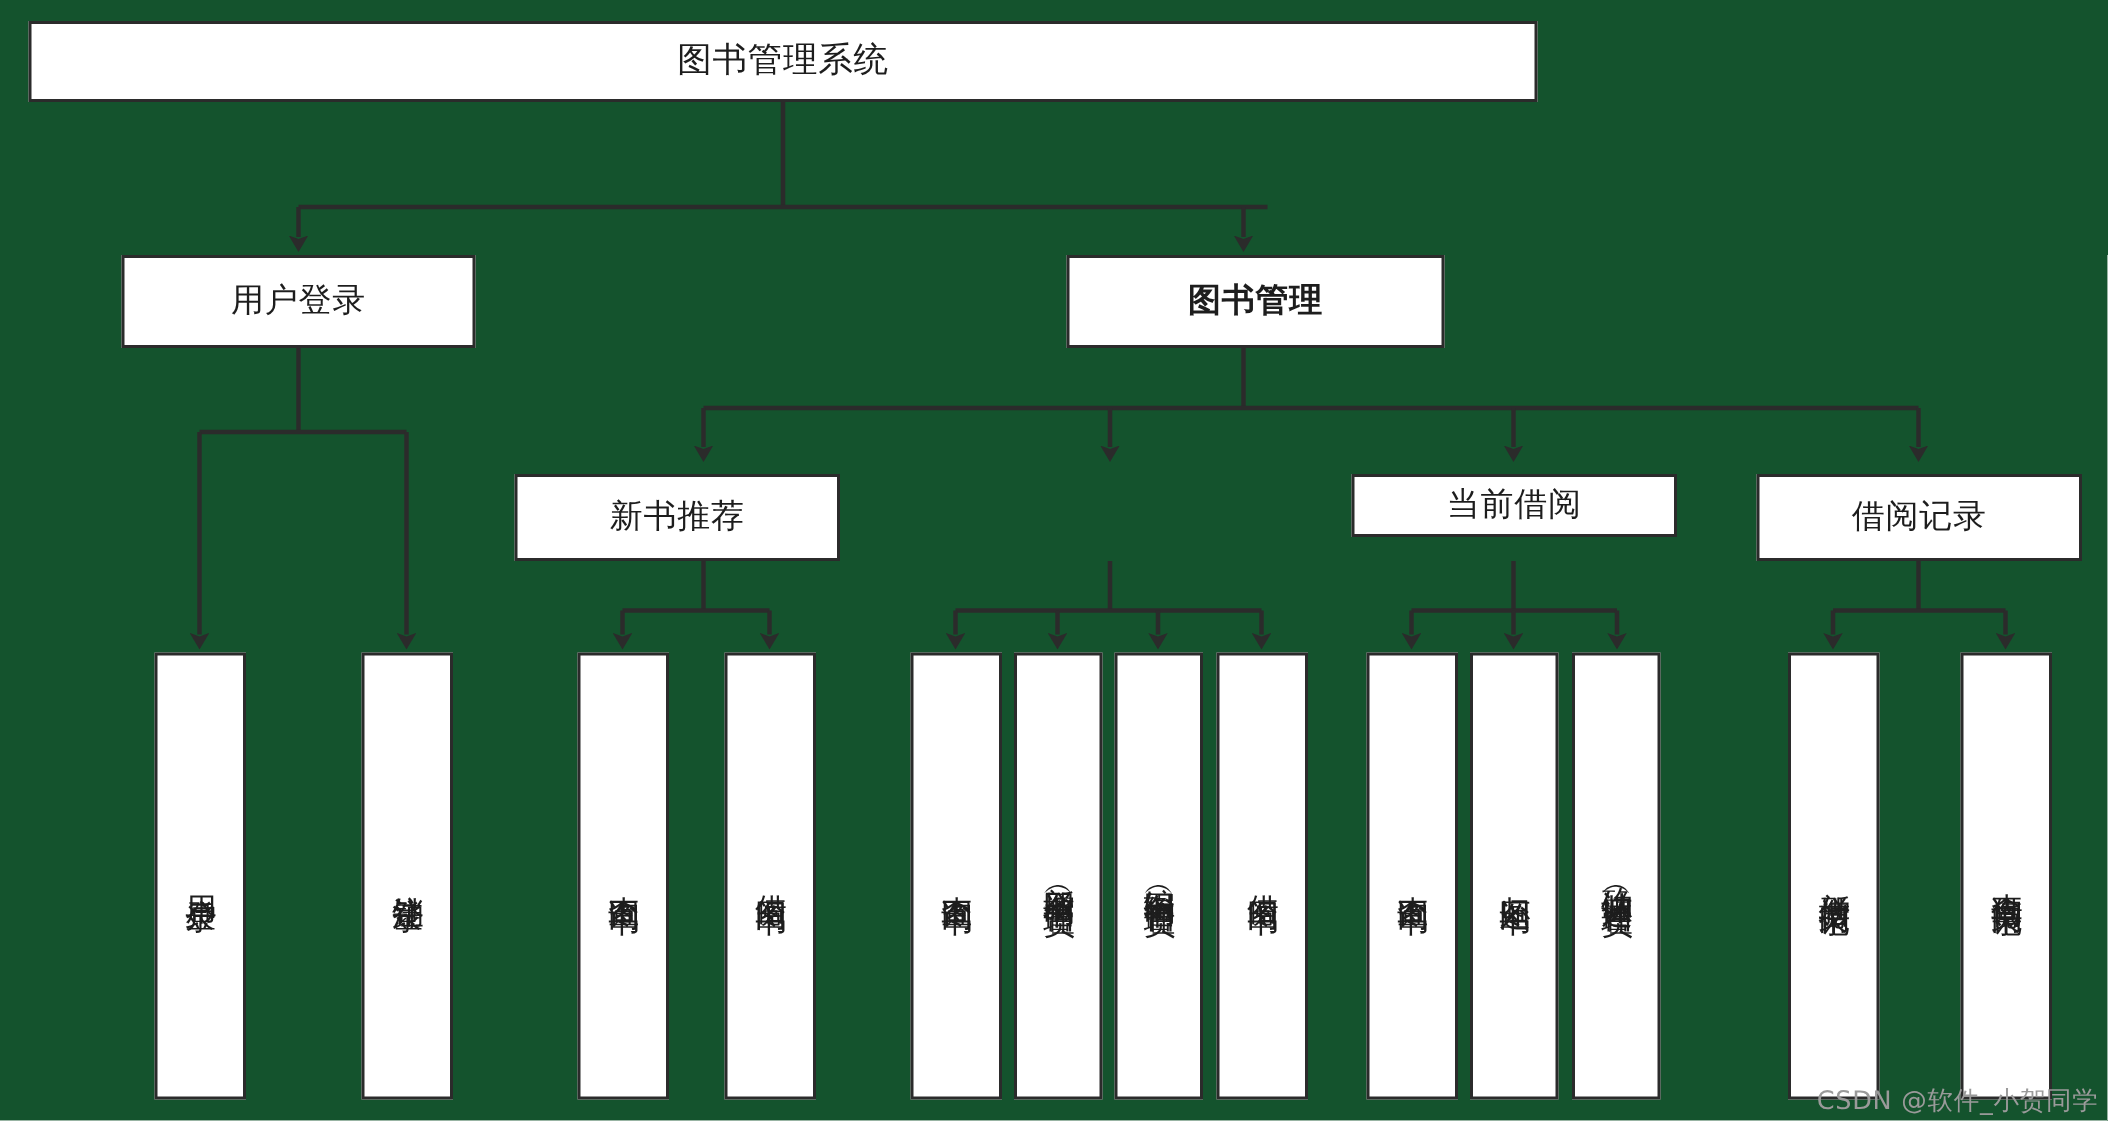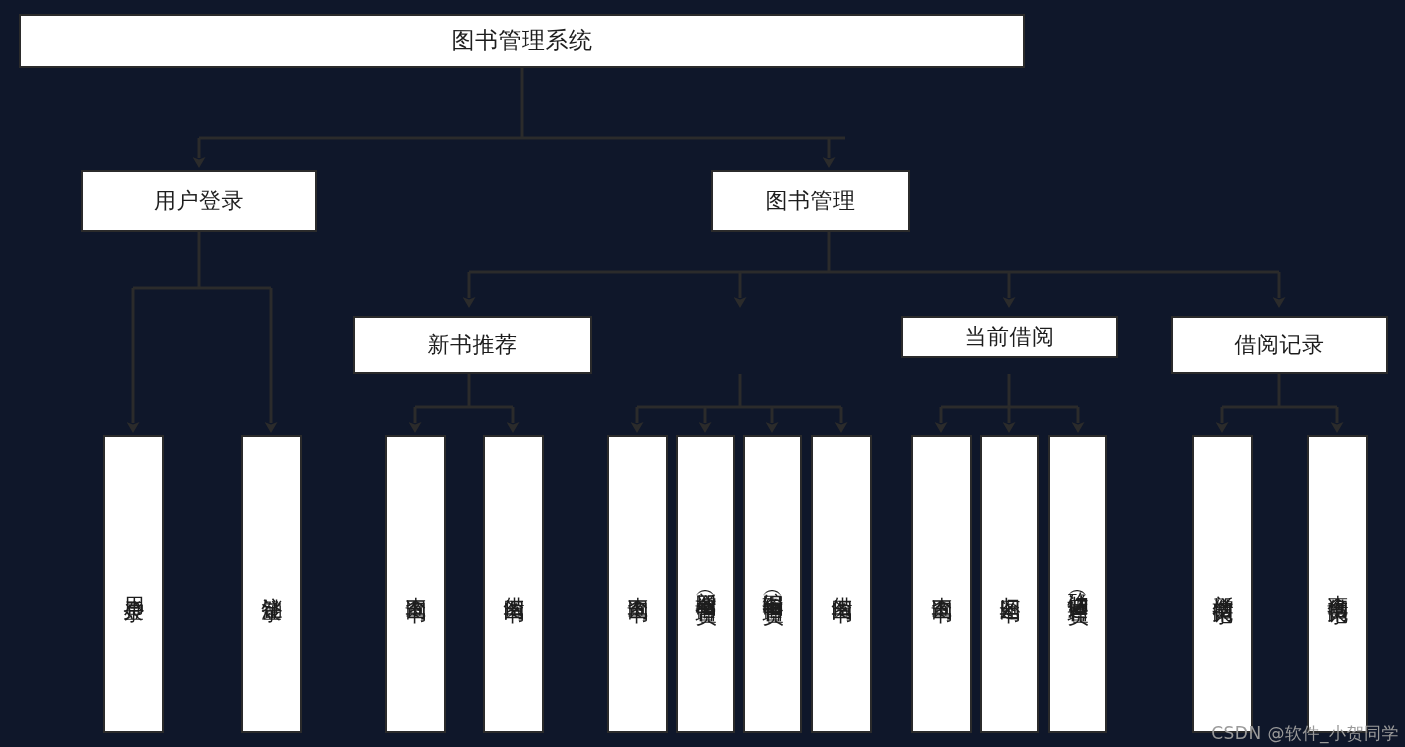--- a/index.html
+++ b/index.html
@@ -5,21 +5,21 @@
 <style>
   html,body{margin:0;padding:0;background:#ffffff;}
   body{
     font-family:"DejaVu Sans","Liberation Sans",sans-serif;
     color:#1a1a1a;
   }
   #canvas{
     position:relative;
     width:1405px;
     height:747px;
-    background:#0f172a;
+    background:#14532d;
     overflow:hidden;
   }
   #edges{
     position:absolute;
     left:0; top:0;
     width:1405px; height:747px;
     pointer-events:none;
   }
   .node{
     position:absolute;
@@ -122,25 +122,25 @@
     </g>
   </svg>
 
   <div class="node horiz root" style="left:19px; top:14px; width:1006px; height:54px;">
     <span class="lbl">图书管理系统</span>
   </div>
 
   <div class="node horiz" style="left:81px; top:170px; width:236px; height:62px;">
     <span class="lbl">用户登录</span>
   </div>
-  <div class="node horiz" style="left:711px; top:170px; width:199px; height:62px;">
+  <div class="node horiz" style="left:711px; top:170px; width:252px; height:62px;font-weight:bold;">
     <span class="lbl">图书管理</span>
   </div>
 
-  <div class="node horiz" style="left:353px; top:316px; width:239px; height:58px;">
+  <div class="node horiz" style="left:343px; top:316px; width:217px; height:58px;">
     <span class="lbl">新书推荐</span>
   </div>
   <div class="node horiz" style="left:901px; top:316px; width:217px; height:42px;">
     <span class="lbl">当前借阅</span>
   </div>
   <div class="node horiz" style="left:1171px; top:316px; width:217px; height:58px;">
     <span class="lbl">借阅记录</span>
   </div>
 
   <div class="node vert" style="left:103px; top:435px; width:61px; height:298px;">

